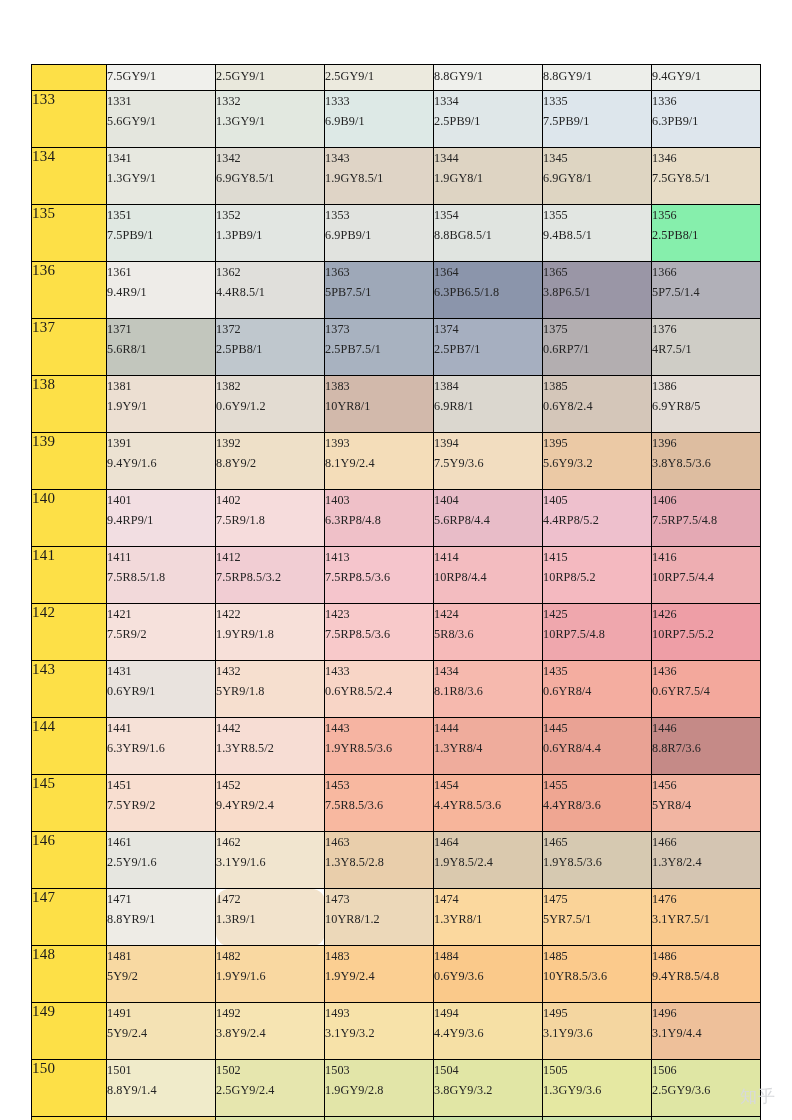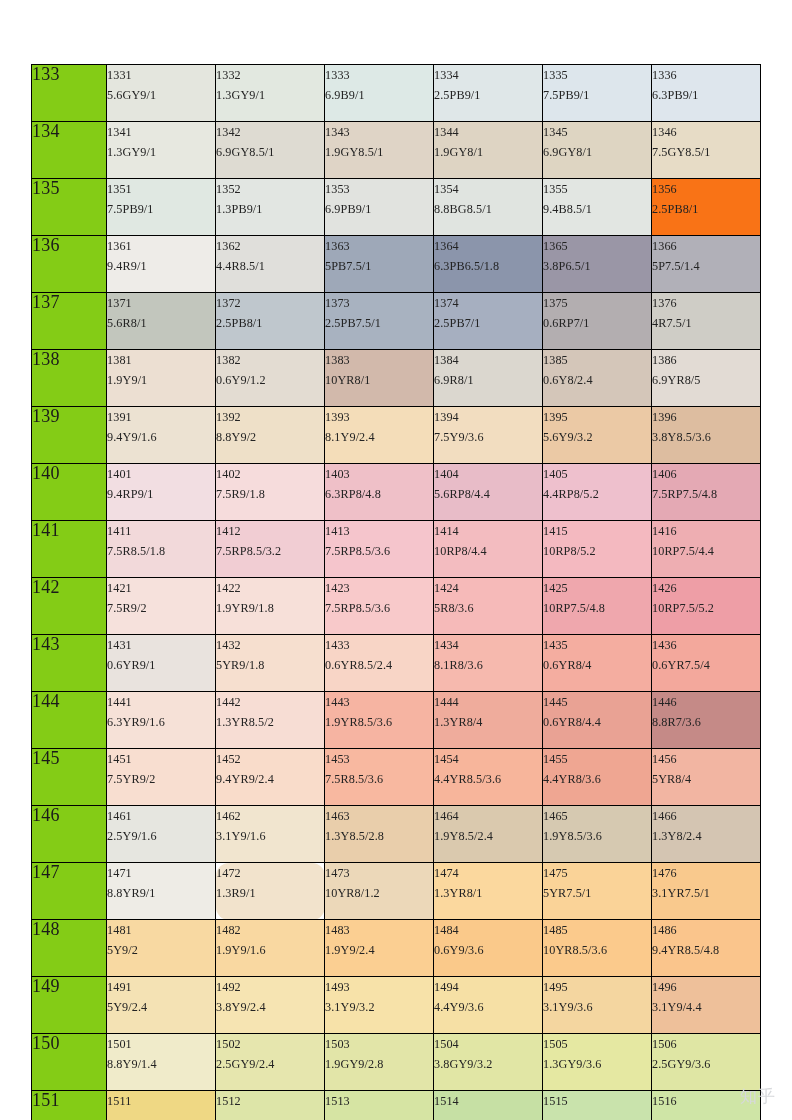--- a/index.html
+++ b/index.html
@@ -42,24 +42,24 @@
   table.color-table col.c-swatch { width: 109px; }
 
   table.color-table td {
     border: 1px solid #000000;
     padding: 0;
     vertical-align: top;
     overflow: hidden;
   }
 
   td.idx-cell {
-    background: #84cc16;
+    background: #fde047;
     vertical-align: middle;
     padding-left: 7px;
-    font-size: 18px;
+    font-size: 15px;
     color: #1a1a1a;
     line-height: 1.1;
     letter-spacing: 0.2px;
   }
 
   td.swatch-cell {
     padding: 4px 0 4px 4px;
     font-size: 12.2px;
     color: #232323;
     line-height: 1.05;
@@ -118,20 +118,41 @@
       <colgroup>
         <col class="c-idx">
         <col class="c-swatch">
           <col class="c-swatch">
           <col class="c-swatch">
         <col class="c-swatch">
           <col class="c-swatch">
           <col class="c-swatch">
       </colgroup>
       <tbody id="table-body">
+          <tr class="header-row">
+            <td class="idx-cell"></td>
+            <td class="swatch-cell" style="background: rgb(240, 240, 236);">
+              <span class="sw-name">7.5GY9/1</span>
+            </td>
+            <td class="swatch-cell" style="background: rgb(233, 232, 220);">
+              <span class="sw-name">2.5GY9/1</span>
+            </td>
+            <td class="swatch-cell" style="background: rgb(236, 234, 222);">
+              <span class="sw-name">2.5GY9/1</span>
+            </td>
+            <td class="swatch-cell" style="background: rgb(239, 240, 236);">
+              <span class="sw-name">8.8GY9/1</span>
+            </td>
+            <td class="swatch-cell" style="background: rgb(237, 238, 234);">
+              <span class="sw-name">8.8GY9/1</span>
+            </td>
+            <td class="swatch-cell" style="background: rgb(236, 238, 234);">
+              <span class="sw-name">9.4GY9/1</span>
+            </td>
+          </tr>
           <tr class="data-row">
             <td class="idx-cell">133</td>
             <td class="swatch-cell" style="background: rgb(228, 230, 222);">
               <span class="sw-code">1331</span>
               <span class="sw-name">5.6GY9/1</span>
             </td>
             <td class="swatch-cell" style="background: rgb(226, 232, 224);">
               <span class="sw-code">1332</span>
               <span class="sw-name">1.3GY9/1</span>
             </td>
@@ -194,21 +215,21 @@
               <span class="sw-name">6.9PB9/1</span>
             </td>
             <td class="swatch-cell" style="background: rgb(224, 228, 224);">
               <span class="sw-code">1354</span>
               <span class="sw-name">8.8BG8.5/1</span>
             </td>
             <td class="swatch-cell" style="background: rgb(226, 230, 226);">
               <span class="sw-code">1355</span>
               <span class="sw-name">9.4B8.5/1</span>
             </td>
-            <td class="swatch-cell" style="background: #f97316;">
+            <td class="swatch-cell" style="background: #86efac;">
               <span class="sw-code">1356</span>
               <span class="sw-name">2.5PB8/1</span>
             </td>
           </tr>
           <tr class="data-row">
             <td class="idx-cell">136</td>
             <td class="swatch-cell" style="background: rgb(238, 236, 232);">
               <span class="sw-code">1361</span>
               <span class="sw-name">9.4R9/1</span>
             </td>

